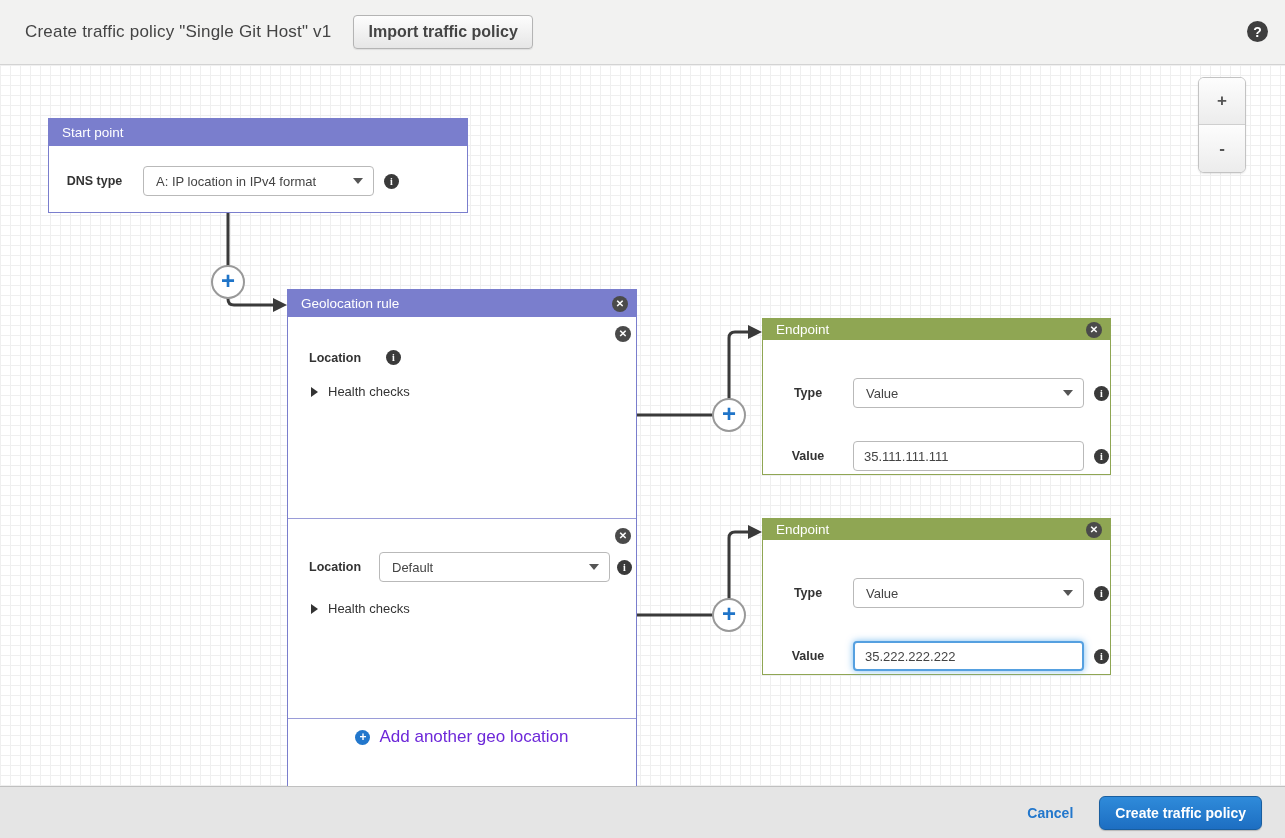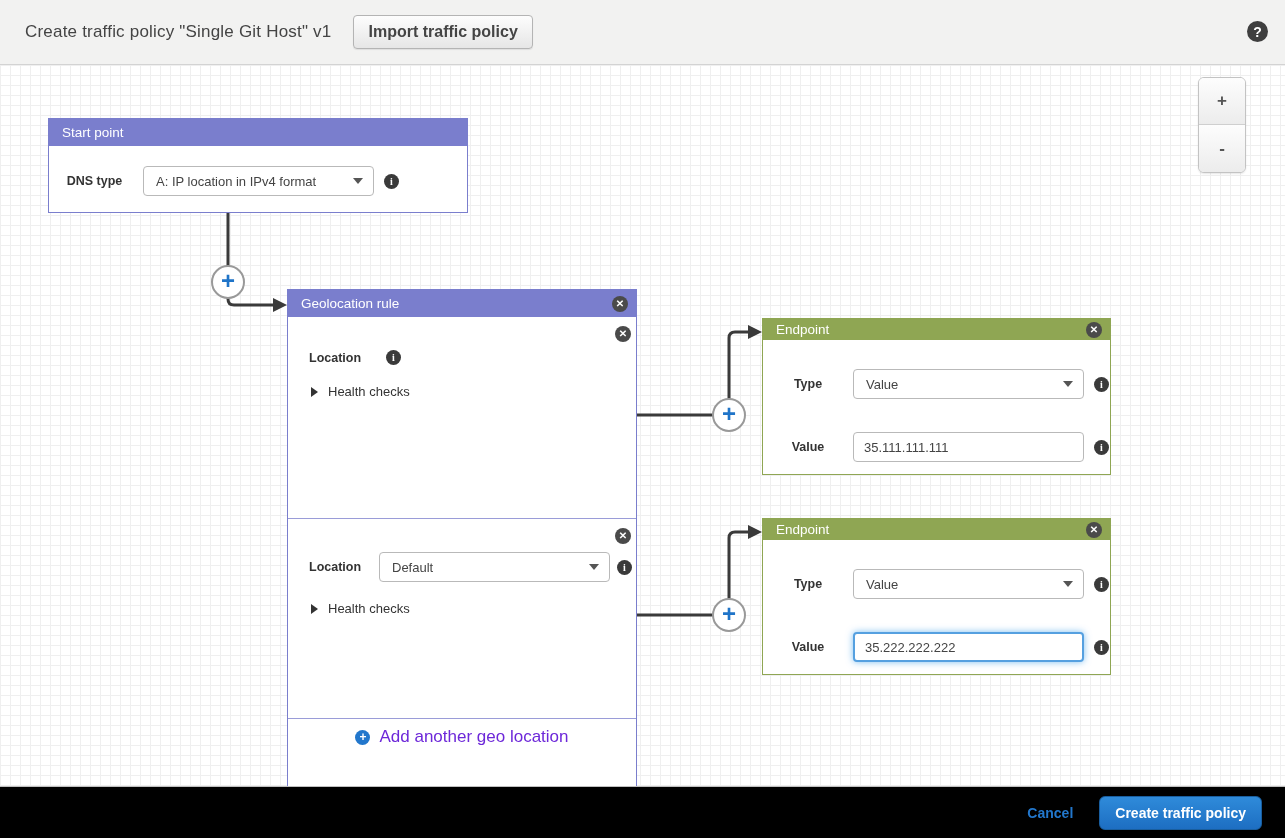--- a/index.html
+++ b/index.html
@@ -92,34 +92,34 @@
   .add-circle { width:15px; height:15px; border-radius:50%; background:#2277cc;
     color:#fff; font-size:12px; font-weight:bold; line-height:14px;
     text-align:center; margin-right:9px; }
   .geo-add span.lnk { font-size:17px; color:#6d28d9; }
 
   
   .endpoint { width:349px; height:157px; }
   .ep1 { left:762px; top:253px; }
   .ep2 { left:762px; top:453px; }
   .endpoint .node-header { height:21px; }
-  .endpoint .frow { padding-left:16px; margin-top:29px; }
+  .endpoint .frow { padding-left:16px; margin-top:38px; }
   .endpoint .frow.second { margin-top:33px; }
   .endpoint .flabel { width:58px; margin-right:16px; }
   .endpoint .info-icon { margin-left:10px; }
 
   
   .plusbtn { position:absolute; width:34px; height:34px; border-radius:50%;
     background:#fff; border:2px solid #999; color:#1f74c8; font-size:24px;
     font-weight:bold; display:flex; align-items:center; justify-content:center;
     cursor:pointer; line-height:0; padding-bottom:3px; }
 
   
   .bottombar { position:absolute; left:0; top:786px; width:1285px; height:52px;
-    background:#000000; border-top:1px solid #c0c0c0;
+    background:#e5e5e5; border-top:1px solid #c0c0c0;
     display:flex; align-items:center; justify-content:flex-end; padding-right:23px; }
   .cancel-link { font-size:14px; font-weight:bold; color:#2277cc; cursor:pointer;
     margin-right:26px; }
   .create-btn { font-size:14px; font-weight:bold; color:#fff;
     background:linear-gradient(#2f8bda,#1d6ec2); border:1px solid #195e9f;
     border-radius:6px; padding:8px 15px; cursor:pointer;
     box-shadow:0 1px 1px rgba(0,0,0,0.2); }
 </style>
 </head>
 <body>

